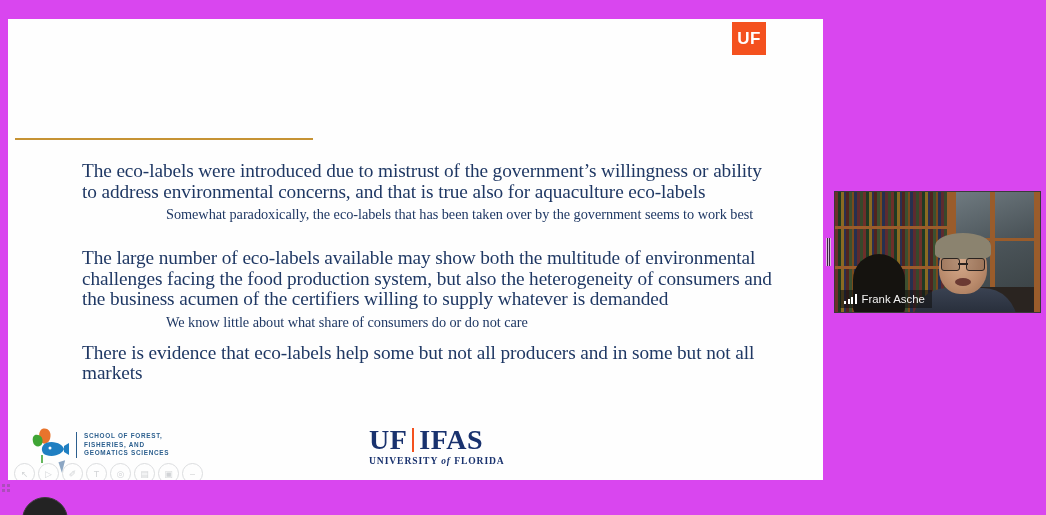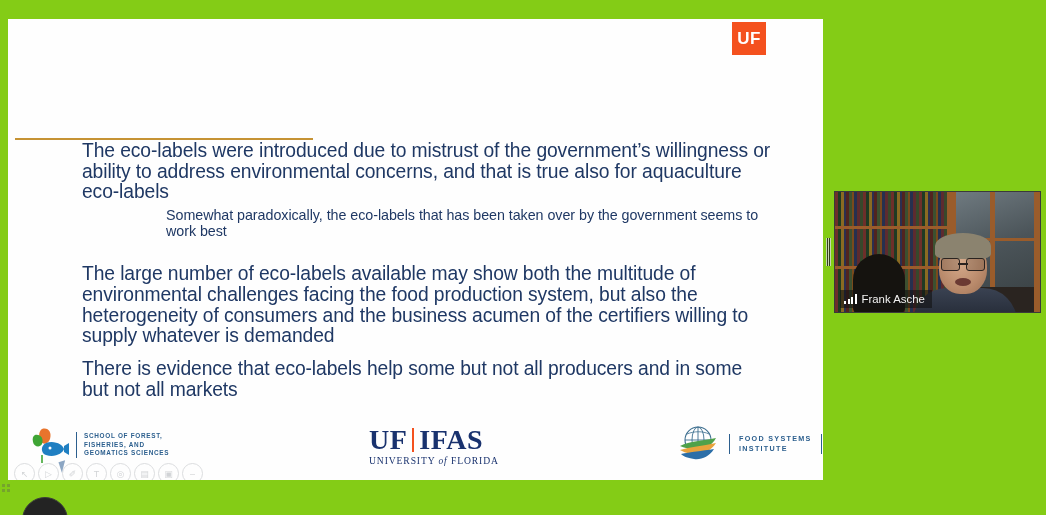--- a/index.html
+++ b/index.html
@@ -1,20 +1,20 @@
 <!DOCTYPE html>
 <html><head>
 <meta charset="utf-8">
 <style>
   html,body{margin:0;padding:0;background:#1b1b1b;}
   body{
     width:1046px;height:515px;overflow:hidden;position:relative;
     font-family:"Liberation Sans","DejaVu Sans",sans-serif;
   }
-  #app{position:absolute;inset:0;background:#84cc16;}
+  #app{position:absolute;inset:0;background:#d946ef;}
 
   
   .slide{
     position:absolute;left:8px;top:19px;width:815px;height:461px;
     background:#fefefe;overflow:hidden;
   }
 
   
   .uf-badge{
     position:absolute;right:57px;top:3px;width:34px;height:33px;
@@ -27,21 +27,21 @@
     position:absolute;left:48px;top:56px;
     font-size:33px;font-weight:bold;color:#0c0c0c;letter-spacing:-.3px;
     white-space:nowrap;
   }
   .title-rule{
     position:absolute;left:7px;top:119px;width:298px;height:2px;
     background:#c69334;
   }
 
   
-  .body-wrap{position:absolute;left:74px;top:122px;width:690px;}
+  .body-wrap{position:absolute;left:74px;top:142px;width:690px;font-family:Liberation Serif, serif;}
   .lvl1{
     font-size:19.3px;line-height:20.7px;color:#1f3864;
     margin:0 0 2px 0;letter-spacing:-.1px;
   }
   .lvl2{
     font-size:14.3px;line-height:15.6px;color:#1f3864;
     margin:5px 0 6px 84px;letter-spacing:-.05px;
   }
   .gap-a{margin-top:25px;}
   .gap-b{margin-top:12px;}
@@ -62,21 +62,21 @@
   
   .logo-ifas{left:361px;bottom:14px;flex-direction:column;align-items:flex-start;}
   .ifas-top{display:flex;align-items:center;}
   .ifas-uf,.ifas-ifas{
     font-family:"Liberation Serif","DejaVu Serif",serif;
     font-weight:bold;font-size:28px;color:#19326e;letter-spacing:.5px;line-height:29px;
   }
   .ifas-bar{width:2px;height:24px;background:#f4511e;margin:0 5px;}
   .ifas-sub{
     font-family:"Liberation Serif","DejaVu Serif",serif;
-    font-size:9.6px;color:#19326e;letter-spacing:.9px;margin-top:1px;
+    font-size:9.6px;color:#19326e;letter-spacing:.9px;margin-top:1px;font-weight:bold;
   }
   .ifas-sub i{font-size:9.4px;}
 
   
   .logo-fsi{left:668px;bottom:16px;}
   .fsi-mark{width:44px;height:40px;position:relative;margin-right:9px;}
   .fsi-text{
     font-size:7.2px;font-weight:bold;color:#2c5f8e;line-height:10px;
     letter-spacing:1.3px;padding:0 9px;
     border-left:1px solid #2c5f8e;border-right:1px solid #2c5f8e;
@@ -189,20 +189,21 @@
   <div class="slide">
 
     <div class="uf-badge">UF</div>
 
     <div class="title-rule"></div>
 
     <div class="body-wrap">
       <p class="lvl1">The eco-labels were introduced due to mistrust of the government’s willingness or ability to address environmental concerns, and that is true also for aquaculture eco-labels</p>
       <p class="lvl2">Somewhat paradoxically, the eco-labels that has been taken over by the government seems to work best</p>
       <p class="lvl1 gap-a">The large number of eco-labels available may show both the multitude of environmental challenges facing the food production system, but also the heterogeneity of consumers and the business acumen of the certifiers willing to supply whatever is demanded</p>
+      <p class="lvl2">We know little about what share of consumers do or do not care</p>
       <p class="lvl1 gap-b">There is evidence that eco-labels help some but not all producers and in some but not all markets</p>
     </div>
 
     <div class="footer">
 
       <div class="logo logo-sffgs">
         <div class="sffgs-mark">
           <svg viewBox="0 0 44 38" width="44" height="38">
             <path d="M17 3 C23 1 27 6 25 13 C23 19 17 19 15 14 C13.5 9.5 14 5 17 3 Z" fill="#e8742c"></path>
             <path d="M10 9 C16 8 19 13 17 18 C15 22 9 21 8 16 C7.2 12.5 8 10 10 9 Z" fill="#3fa535"></path>
@@ -225,39 +226,20 @@
           <span class="ifas-bar"></span>
           <span class="ifas-ifas">IFAS</span>
         </div>
         <div class="ifas-sub">
           <span>UNIVERSITY</span>
           <i>of</i>
           <span>FLORIDA</span>
         </div>
       </div>
 
-      <div class="logo logo-fsi">
-        <div class="fsi-mark">
-          <svg viewBox="0 0 44 40" width="44" height="40">
-            <circle cx="22" cy="16" r="13" fill="none" stroke="#3c6e8f" stroke-width="1.1"></circle>
-            <ellipse cx="22" cy="16" rx="6" ry="13" fill="none" stroke="#3c6e8f" stroke-width=".9"></ellipse>
-            <line x1="9" y1="16" x2="35" y2="16" stroke="#3c6e8f" stroke-width=".9"></line>
-            <line x1="22" y1="3" x2="22" y2="29" stroke="#3c6e8f" stroke-width=".9"></line>
-            <path d="M11 10 C18 7 27 7 33 10" fill="none" stroke="#3c6e8f" stroke-width=".8"></path>
-            <path d="M11 22 C18 25 27 25 33 22" fill="none" stroke="#3c6e8f" stroke-width=".8"></path>
-            <path d="M4 22 C14 17 26 17 40 14 C36 22 28 25 20 25 C13 25 8 24 4 22 Z" fill="#4fa14a"></path>
-            <path d="M4 26 C14 23 26 22 40 19 C35 27 27 30 19 30 C12 30 8 28 4 26 Z" fill="#e8a33d"></path>
-            <path d="M5 30 C14 28 26 27 38 25 C33 33 25 36 18 35 C11 34 7 32 5 30 Z" fill="#2d6fa8"></path>
-          </svg>
-        </div>
-        <div class="fsi-text">
-          <div>FOOD SYSTEMS</div>
-          <div>INSTITUTE</div>
-        </div>
-      </div>
 
       <div class="ghost-bar">
         <div class="ghost-ic">↖</div>
         <div class="ghost-ic">▷</div>
         <div class="ghost-ic">✐</div>
         <div class="ghost-ic">T</div>
         <div class="ghost-ic">◎</div>
         <div class="ghost-ic">▤</div>
         <div class="ghost-ic">▣</div>
         <div class="ghost-ic">–</div>

